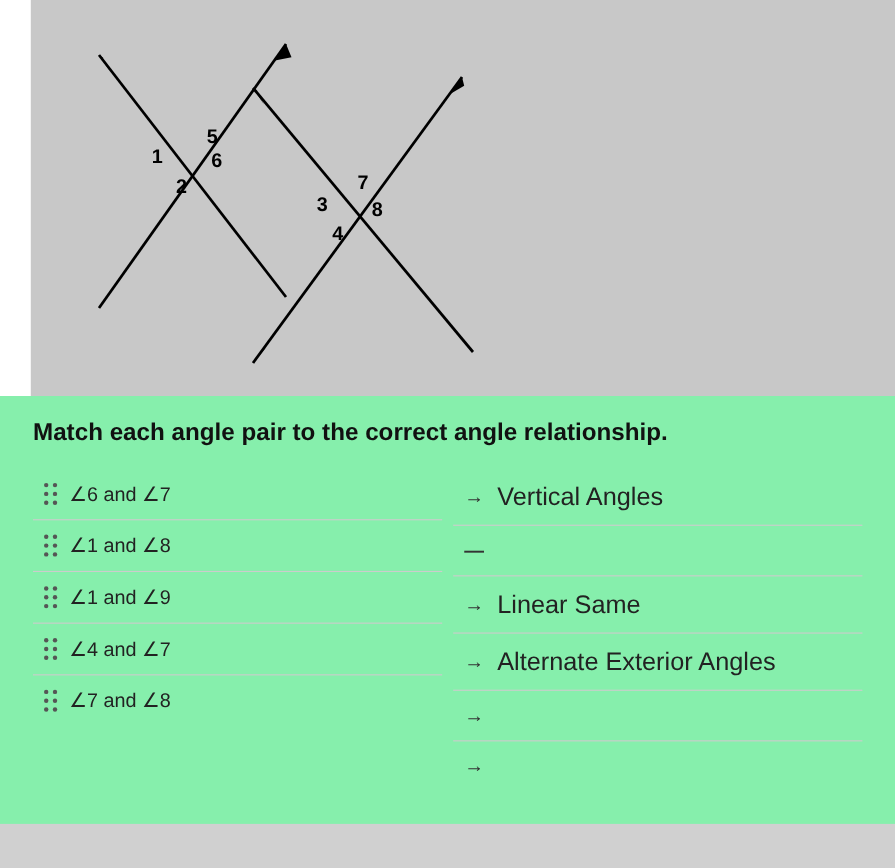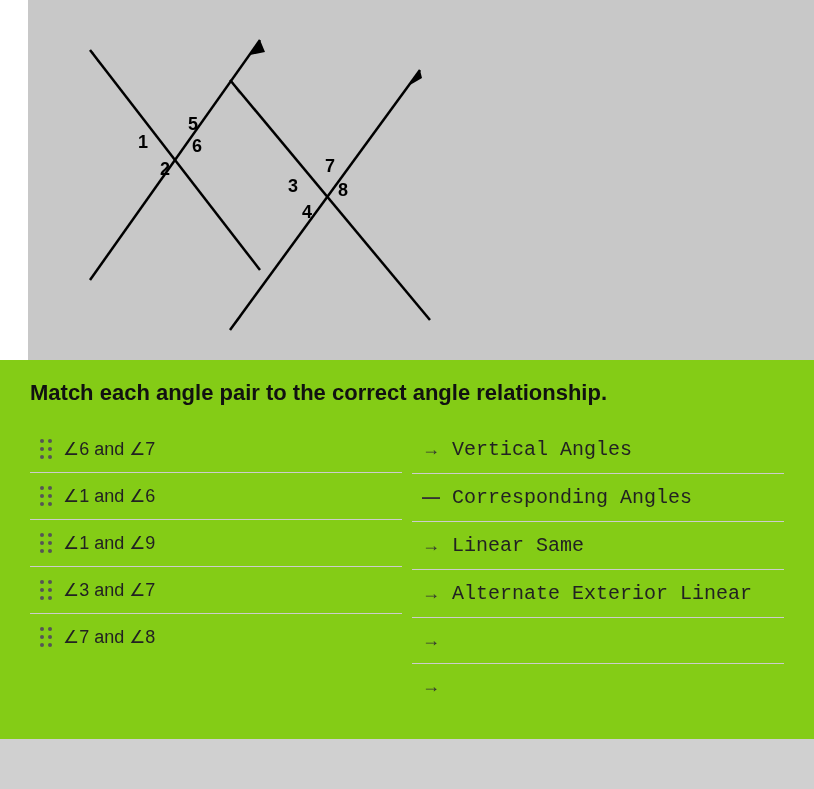--- a/index.html
+++ b/index.html
@@ -31,21 +31,21 @@
       position: absolute;
       left: 0;
       top: 0;
       width: 28px;
       height: 100%;
       background: white;
     }
 
     
     .content-area {
-      background: #84cc16;
+      background: #86efac;
       padding: 20px 30px 30px 30px;
     }
 
     .instruction {
       font-size: 22px;
       font-weight: bold;
       color: #111;
       margin-bottom: 20px;
     }
 
@@ -115,23 +115,22 @@
       border-bottom: none;
     }
 
     .arrow-icon {
       font-size: 18px;
       color: #333;
       font-weight: bold;
     }
 
     .relationship-text {
-      font-size: 20px;
+      font-size: 23px;
       color: #222;
-      font-family: Liberation Mono, monospace;
     }
   </style>
 </head>
 <body>
 
 <div class="diagram-area">
   <div class="left-bar"></div>
 
   <svg class="diagram-svg" width="500" height="340" viewBox="0 0 500 340">
 
@@ -192,21 +191,21 @@
 
       <div class="left-item">
         <div class="drag-handle">
           <div class="drag-dot"></div>
             <div class="drag-dot"></div>
           <div class="drag-dot"></div>
             <div class="drag-dot"></div>
           <div class="drag-dot"></div>
             <div class="drag-dot"></div>
         </div>
-        <span class="angle-text">∠1 and ∠6</span>
+        <span class="angle-text">∠1 and ∠8</span>
       </div>
 
       <div class="left-item">
         <div class="drag-handle">
           <div class="drag-dot"></div>
             <div class="drag-dot"></div>
           <div class="drag-dot"></div>
             <div class="drag-dot"></div>
           <div class="drag-dot"></div>
             <div class="drag-dot"></div>
@@ -217,21 +216,21 @@
 
       <div class="left-item">
         <div class="drag-handle">
           <div class="drag-dot"></div>
             <div class="drag-dot"></div>
           <div class="drag-dot"></div>
             <div class="drag-dot"></div>
           <div class="drag-dot"></div>
             <div class="drag-dot"></div>
         </div>
-        <span class="angle-text">∠3 and ∠7</span>
+        <span class="angle-text">∠4 and ∠7</span>
       </div>
 
       <div class="left-item">
         <div class="drag-handle">
           <div class="drag-dot"></div>
             <div class="drag-dot"></div>
           <div class="drag-dot"></div>
             <div class="drag-dot"></div>
           <div class="drag-dot"></div>
             <div class="drag-dot"></div>
@@ -240,29 +239,28 @@
       </div>
     </div>
 
     <div class="right-column">
       <div class="right-item">
         <span class="arrow-icon">→</span>
         <span class="relationship-text">Vertical Angles</span>
       </div>
       <div class="right-item">
         <span class="arrow-icon">—</span>
-        <span class="relationship-text">Corresponding Angles</span>
       </div>
       <div class="right-item">
         <span class="arrow-icon">→</span>
         <span class="relationship-text">Linear Same</span>
       </div>
       <div class="right-item">
         <span class="arrow-icon">→</span>
-        <span class="relationship-text">Alternate Exterior Linear</span>
+        <span class="relationship-text">Alternate Exterior Angles</span>
       </div>
       <div class="right-item">
         <span class="arrow-icon">→</span>
       </div>
       <div class="right-item">
         <span class="arrow-icon">→</span>
       </div>
     </div>
   </div>
 </div>

